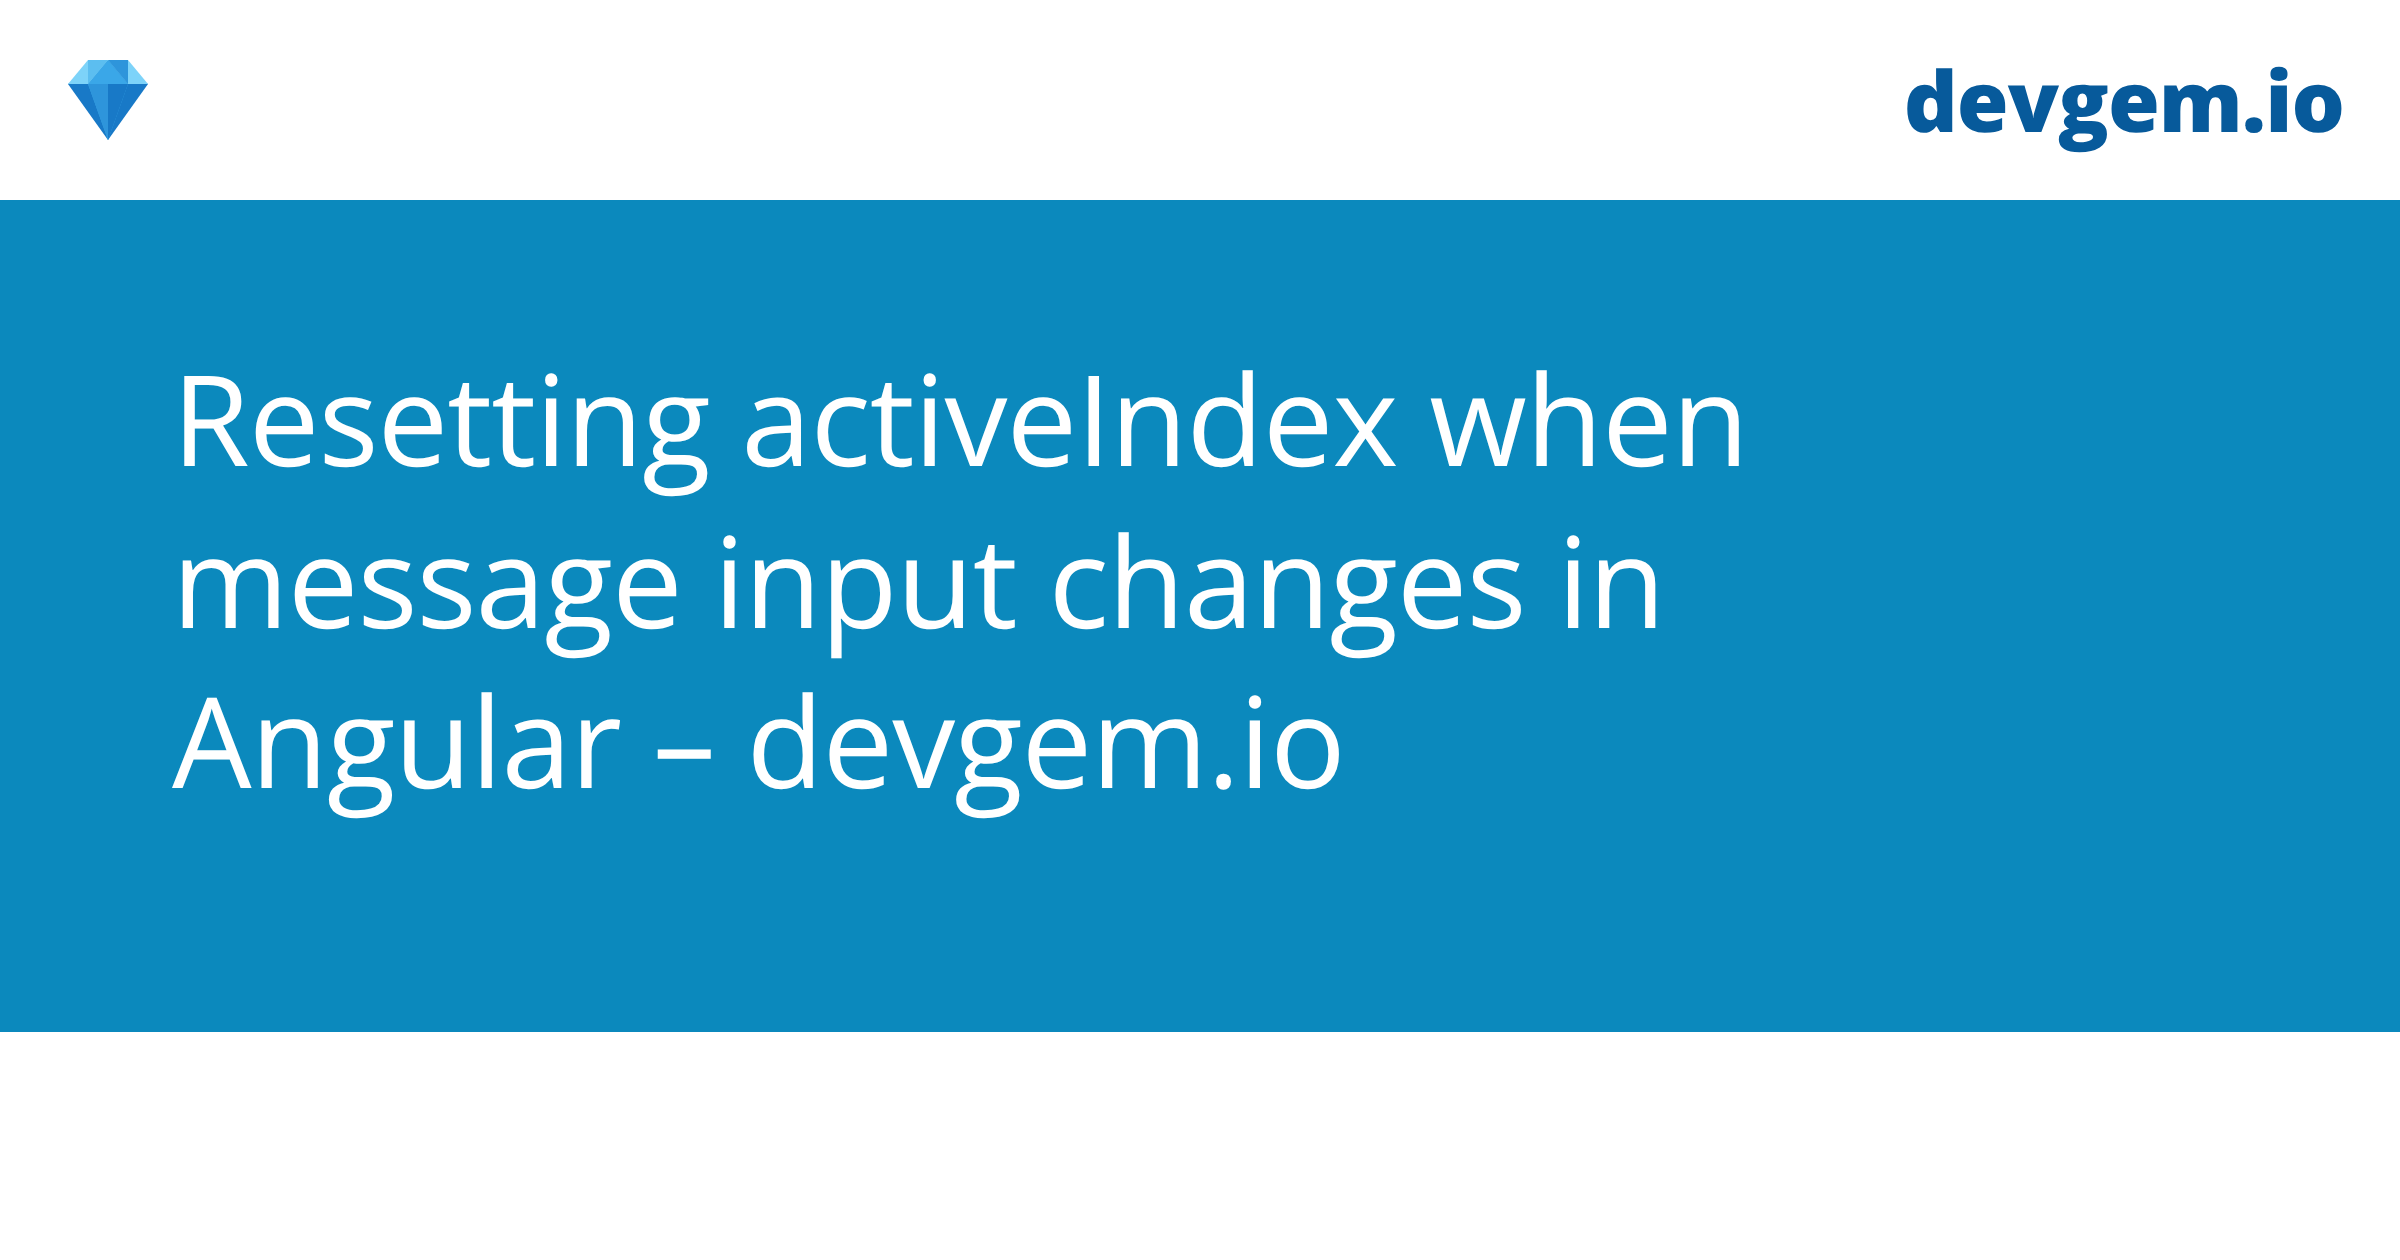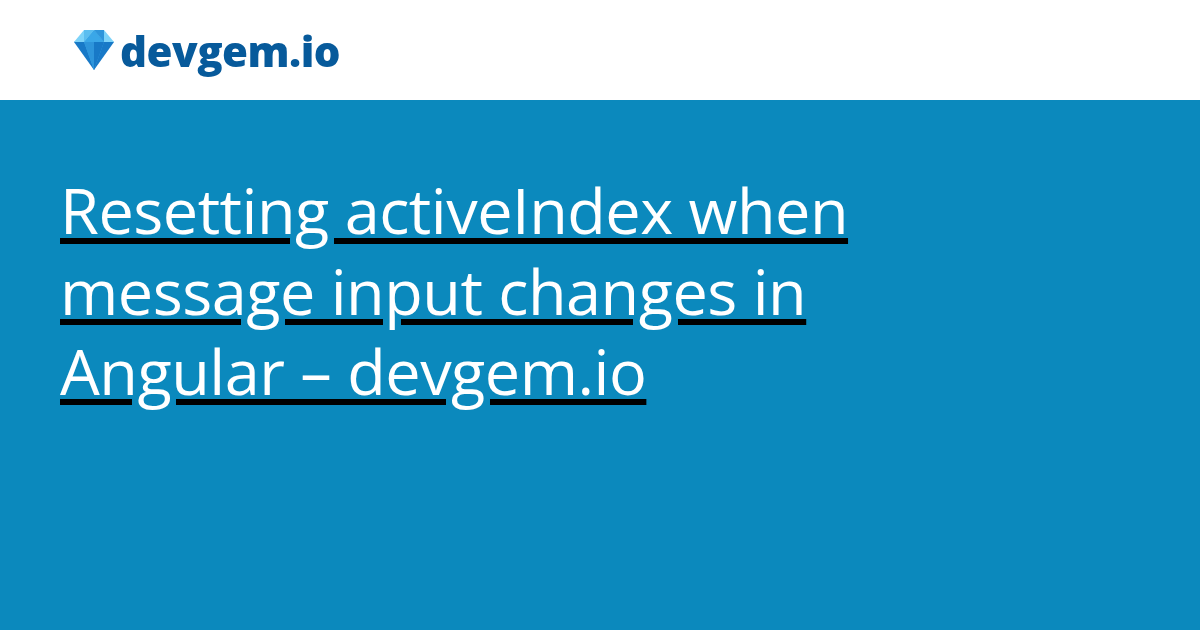--- a/index.html
+++ b/index.html
@@ -12,40 +12,40 @@
       height: 630px;
       font-family: 'Segoe UI', -apple-system, BlinkMacSystemFont, 'Open Sans', sans-serif;
       overflow: hidden;
       background: #ffffff;
     }
     .header {
       height: 100px;
       background: #ffffff;
       display: flex;
       align-items: center;
-      padding: 0 68px;
+      justify-content: space-between;
+      padding: 0 28px;
     }
     .logo-icon {
       width: 52px;
       height: 52px;
       display: block;
     }
     .brand {
       font-size: 42px;
       font-weight: 800;
       color: #075a9b;
       letter-spacing: -0.5px;
     }
     .hero {
-      height: 530px;
+      height: 416px;
       background: #0b89bd;
       display: flex;
       align-items: flex-start;
-      padding: 70px 60px 0 60px;
-      text-decoration: underline;
+      padding: 70px 60px 0 86px;
     }
     .title {
       color: #ffffff;
       font-size: 63px;
       font-weight: 400;
       line-height: 1.28;
       letter-spacing: -0.5px;
       max-width: 980px;
     }
   </style>

